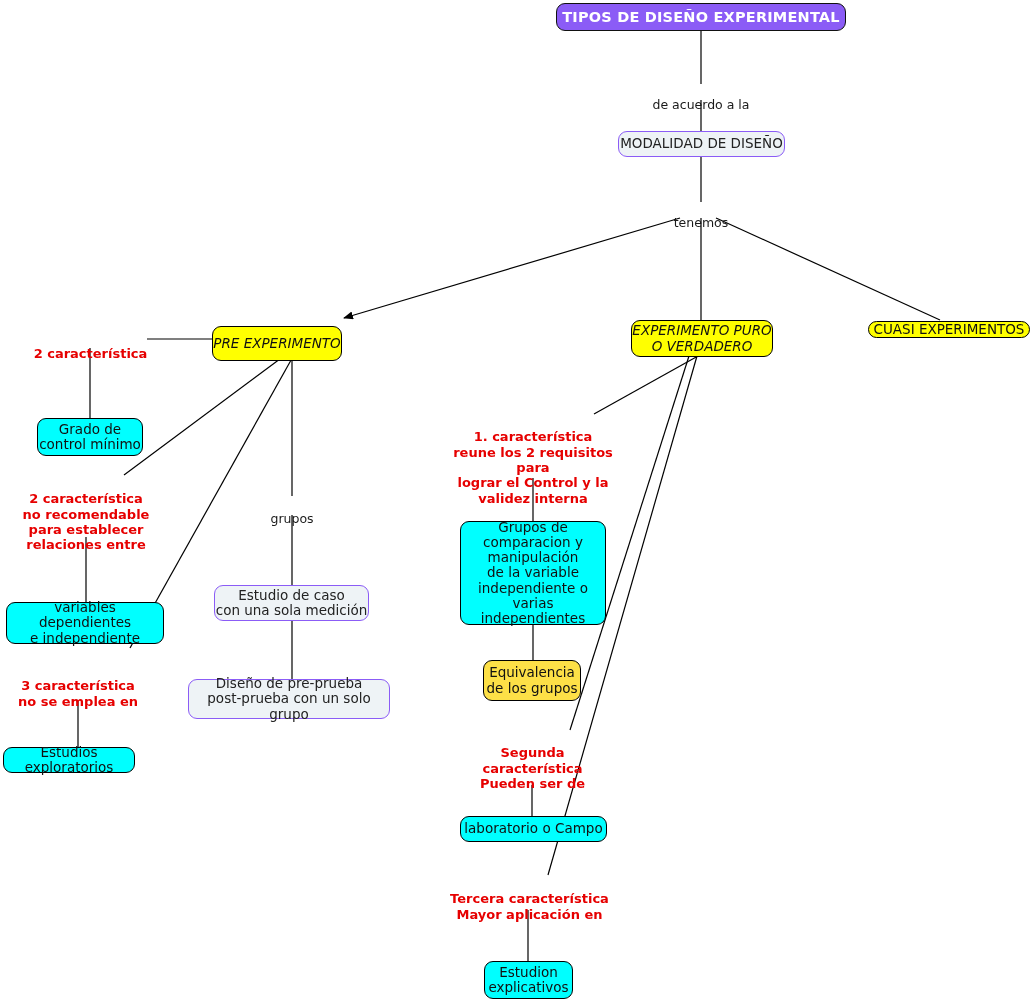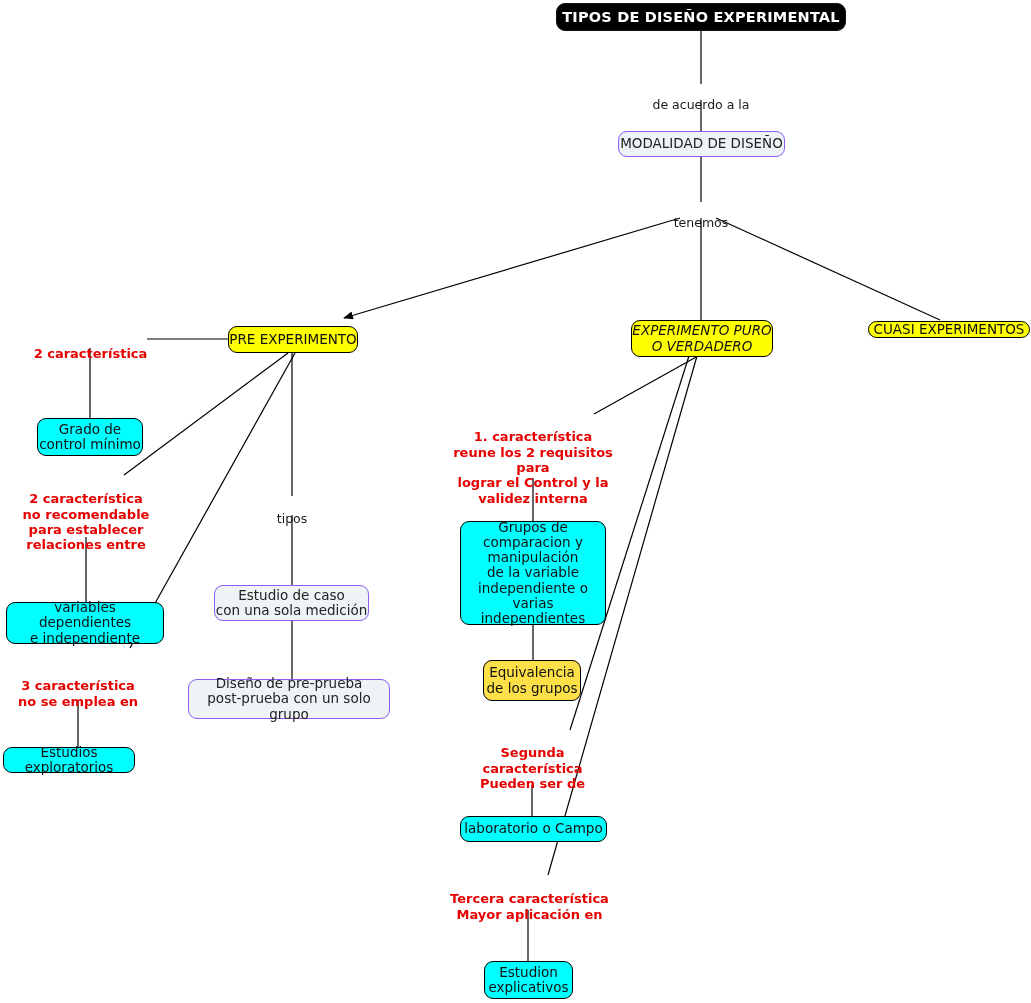--- a/index.html
+++ b/index.html
@@ -30,21 +30,21 @@
     box-sizing: border-box;
     display: flex;
     align-items: center;
     justify-content: center;
     text-align: center;
     line-height: 1.12;
     white-space: pre-line;
   }
   
   .n-root {
-    background: #000000;
+    background: #8b5cf6;
     border: 1px solid #111111;
     border-radius: 9px;
     color: #ffffff;
     font-weight: bold;
     font-size: 14.5px;
     letter-spacing: 0.2px;
   }
   
   .n-plain {
     background: #eef3f6;
@@ -153,21 +153,21 @@
   </div>
 
   <div class="node n-plain" style="left:618px; top:131px; width:167px; height:26px;">
     <span>MODALIDAD DE DISEÑO</span>
   </div>
 
   <div class="linklabel" style="left:641px; top:202px; width:120px;">
     <span>tenemos</span>
   </div>
 
-  <div class="node n-yellow" style="left:228px; top:326px; width:130px; height:27px;">
+  <div class="node n-yellow" style="left:212px; top:326px; width:130px; height:35px;font-style:italic;">
     <span>PRE EXPERIMENTO</span>
   </div>
 
   <div class="node n-yellow" style="left:631px; top:320px; width:142px; height:37px;font-style:italic;">
     <span>EXPERIMENTO PURO
 O VERDADERO</span>
   </div>
 
   <div class="node n-yellow" style="left:868px; top:321px; width:162px; height:17px;">
     <span>CUASI EXPERIMENTOS</span>
@@ -197,21 +197,21 @@
   <div class="linklabel-red" style="left:2px; top:663px; width:152px;">
     <span>3 característica
 no se emplea en</span>
   </div>
 
   <div class="node n-cyan" style="left:3px; top:747px; width:132px; height:26px;">
     <span>Estudios exploratorios</span>
   </div>
 
   <div class="linklabel" style="left:242px; top:498px; width:100px;">
-    <span>tipos</span>
+    <span>grupos</span>
   </div>
 
   <div class="node n-plain" style="left:214px; top:585px; width:155px; height:36px;">
     <span>Estudio de caso
 con una sola medición</span>
   </div>
 
   <div class="node n-plain" style="left:188px; top:679px; width:202px; height:40px;">
     <span>Diseño de pre-prueba
 post-prueba con un solo grupo</span>

